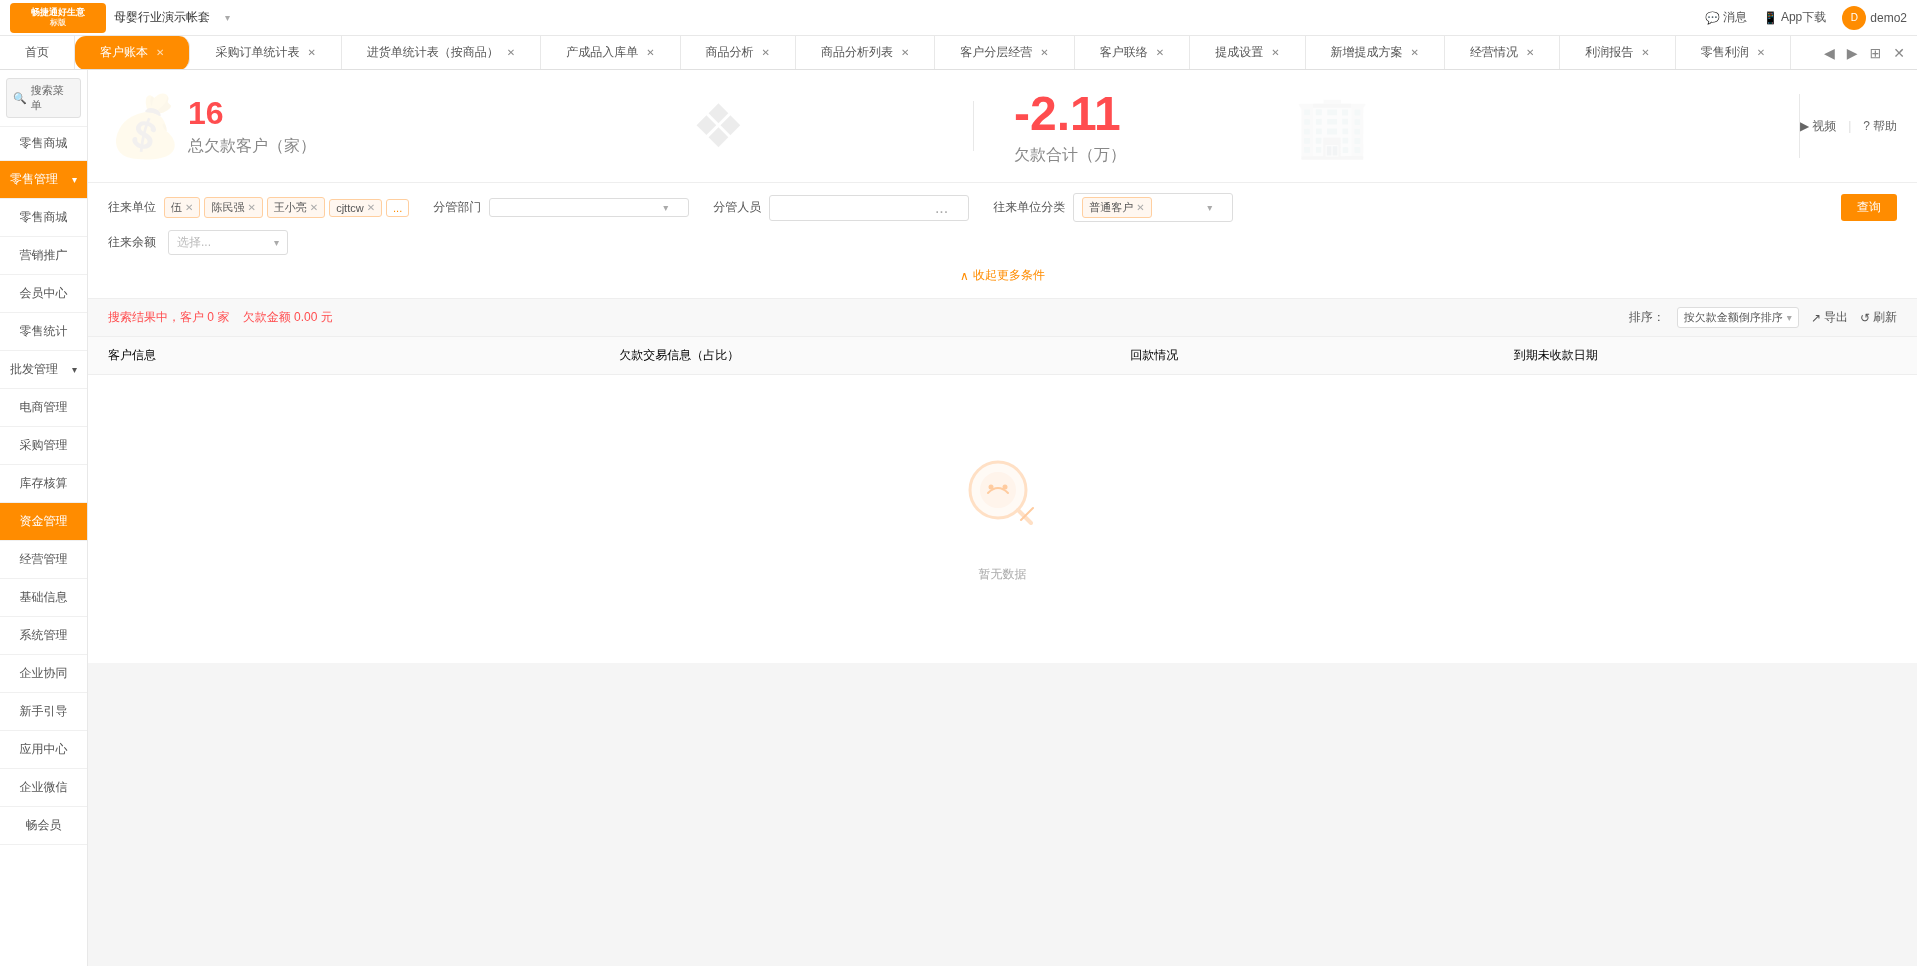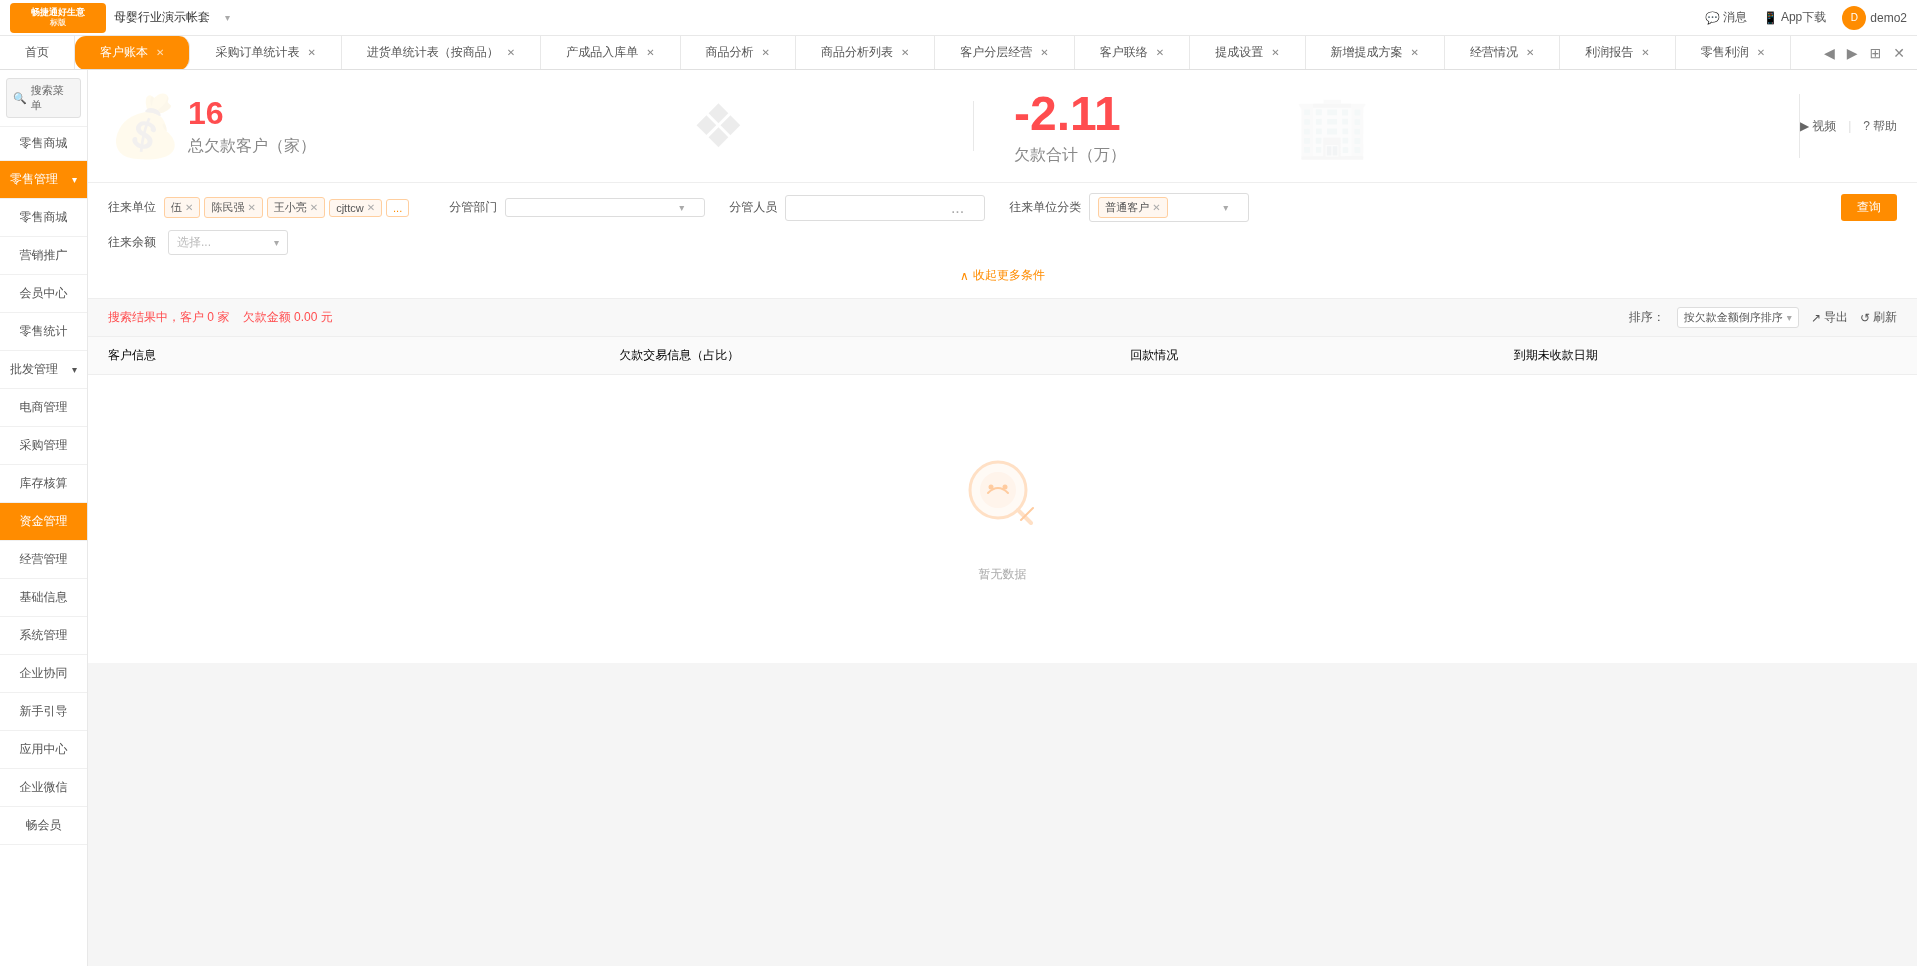--- a/index.html
+++ b/index.html
@@ -292,21 +292,21 @@
             <span>王小亮</span>
             <span class="x">✕</span>
           </div>
           <div class="filter-tag">
             <span>cjttcw</span>
             <span class="x">✕</span>
           </div>
           <span class="filter-more">...</span>
         </div>
 
-        <span class="filter-label" style="margin-left:32px;">分管部门</span>
+        <span class="filter-label" style="margin-left:16px;">分管部门</span>
         <div class="filter-select" style="min-width:200px;">
           <span style="color:#bbb;font-size:12px;"></span>
           <span class="chevron">▾</span>
         </div>
 
         <span class="filter-label" style="margin-left:16px;">分管人员</span>
         <div class="filter-select" style="min-width:200px;">
           <span style="color:#bbb;font-size:12px;"></span>
           <span class="filter-dots">...</span>
         </div>

